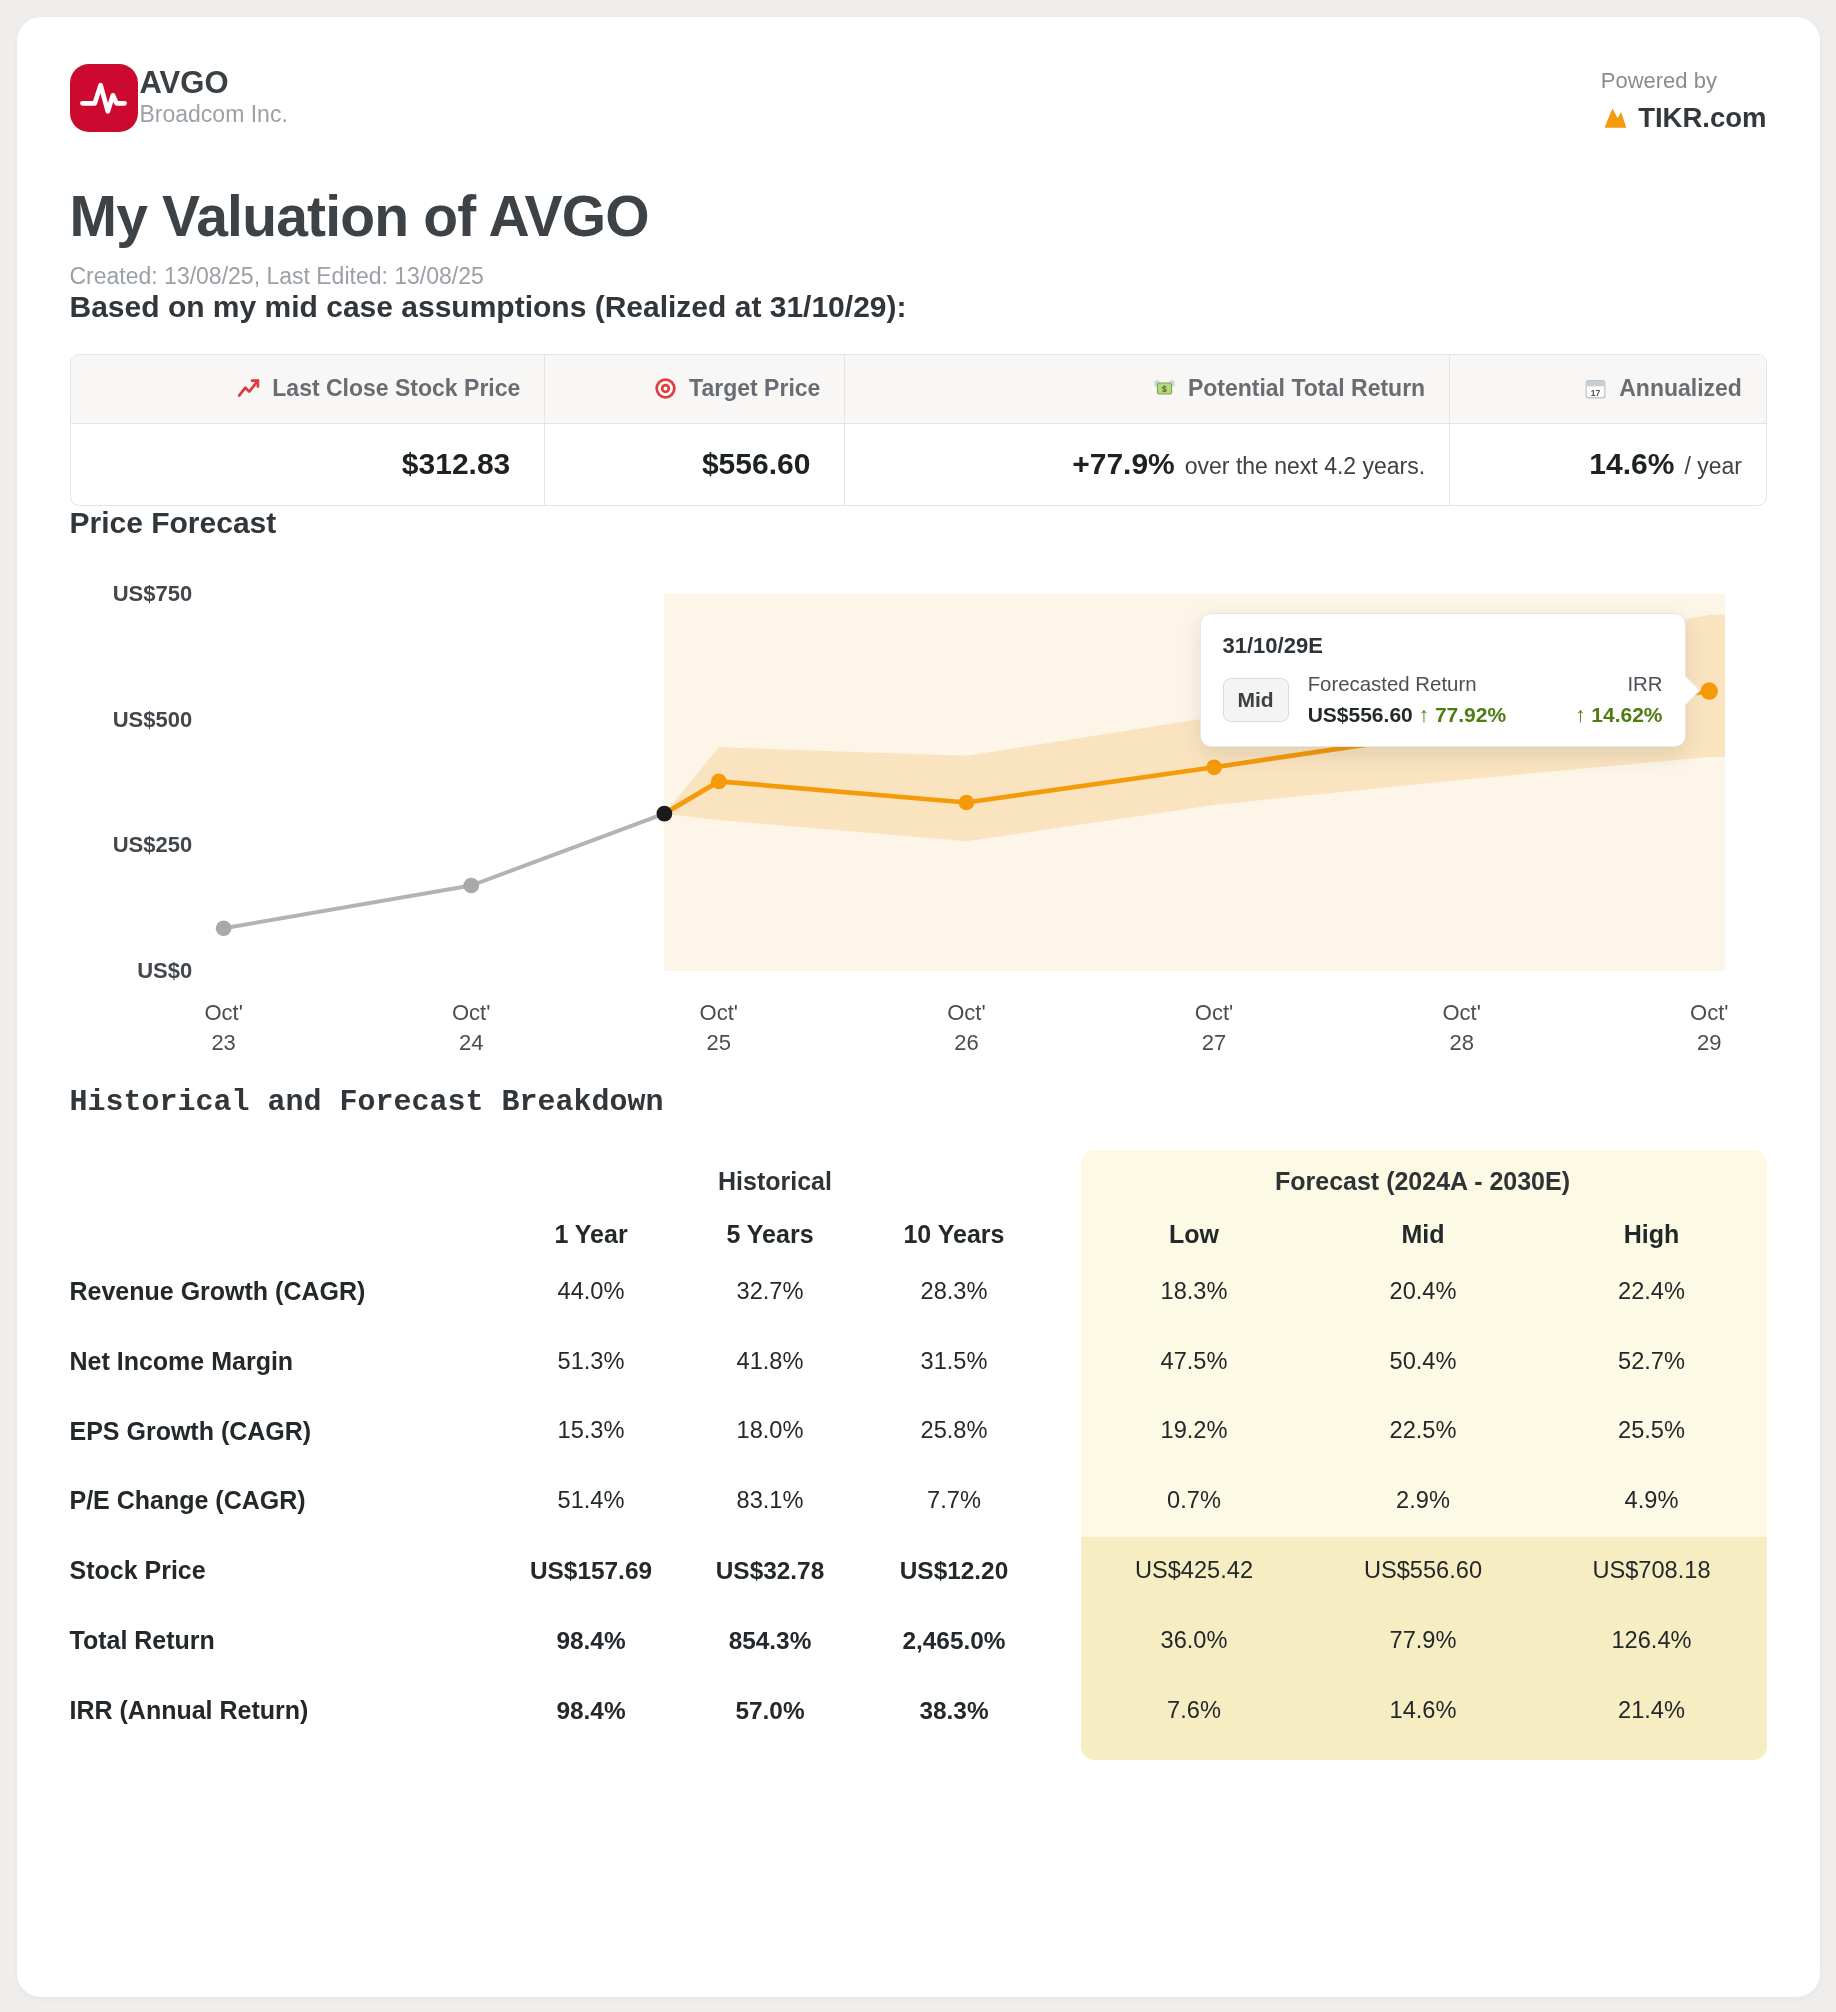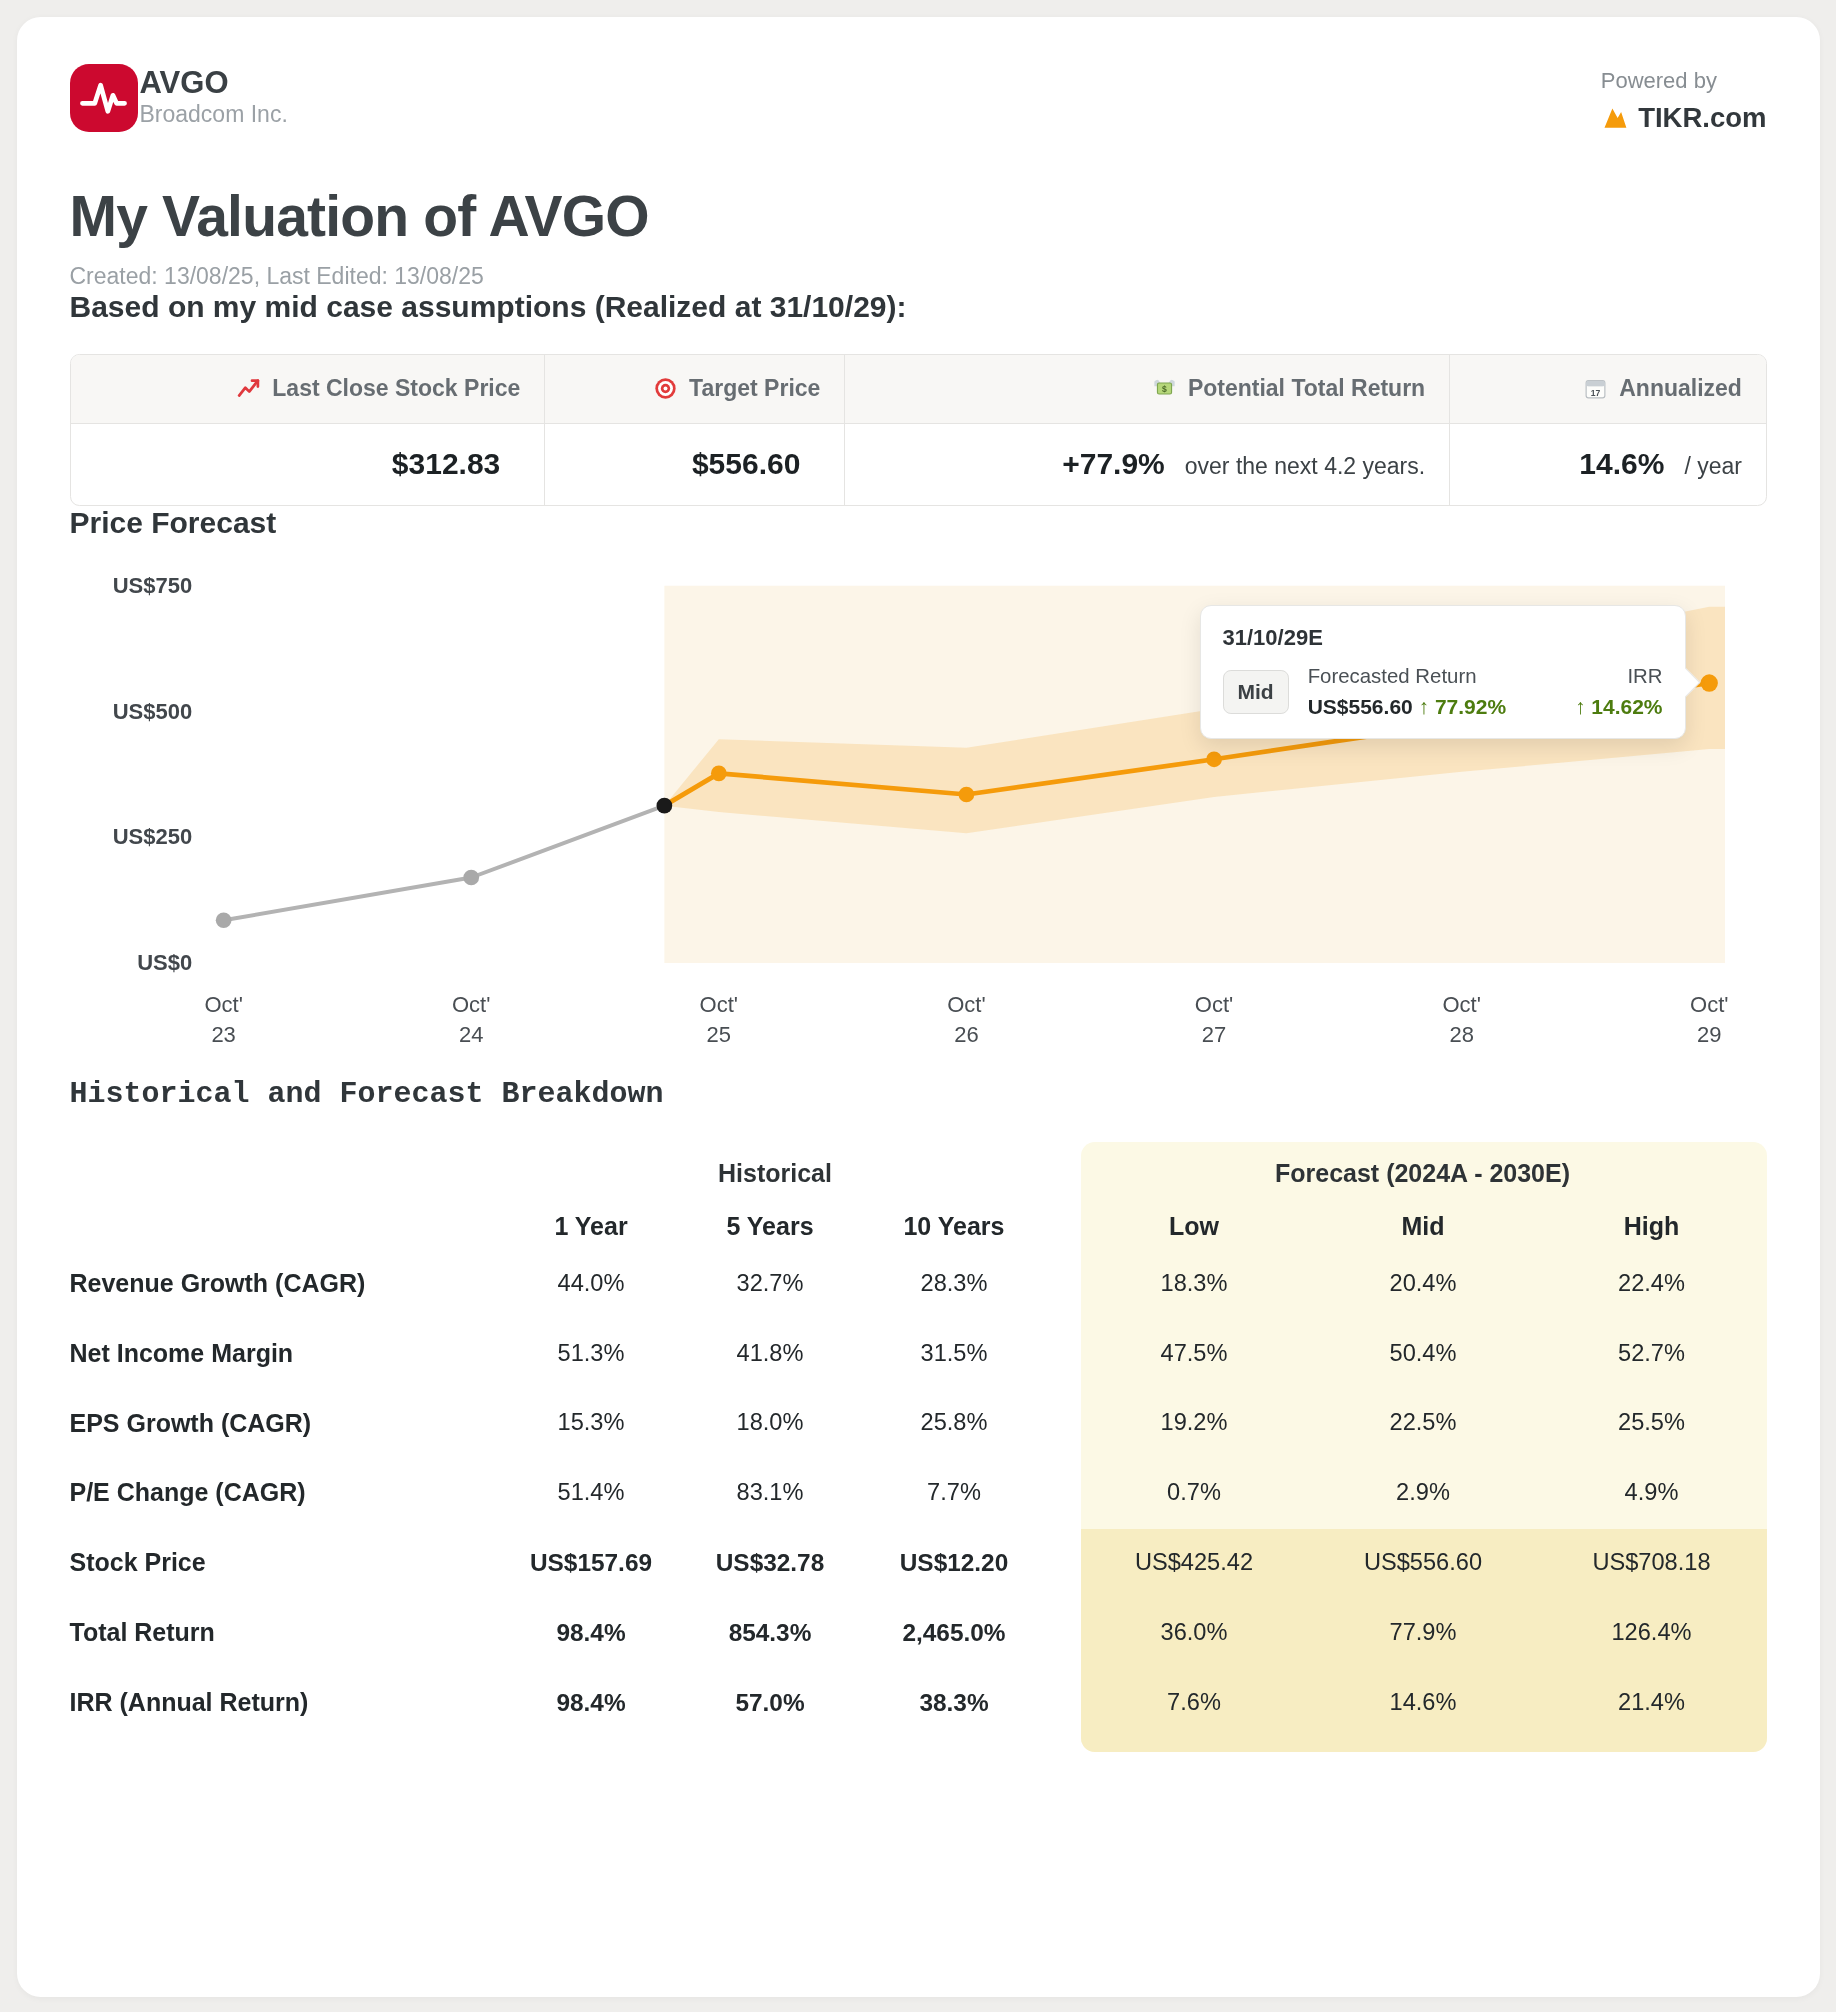--- a/index.html
+++ b/index.html
@@ -30,24 +30,24 @@
 
   
   .summary{display:grid;grid-template-columns:604fr 382fr 770fr 402fr;border:1.6px solid #e5e4e2;border-radius:9.4px;overflow:hidden;margin-top:30px;}
   .s-cell{padding:20.4px 23.6px;display:flex;align-items:center;justify-content:flex-end;}
   .s-head{background:#f8f7f5;border-bottom:1.6px solid #e5e4e2;gap:11px;}
   .s-head .s-label{font-size:23px;font-weight:700;color:#676d72;}
   .s-cell.sep{border-right:1.6px solid #e5e4e2;}
   .s-vals{padding:23.6px 23.6px;align-items:baseline;}
   .s-ico{width:25px;height:25px;flex:0 0 auto;}
   .s-big{font-size:30px;font-weight:700;color:#1c2124;}
-  .s-suffix{font-size:23px;color:#3c4246;margin-left:20px;}
-
-  
-  .chart-wrap{position:relative;margin-top:30px;width:1697px;}
+  .s-suffix{font-size:23px;color:#3c4246;margin-left:10px;}
+
+  
+  .chart-wrap{position:relative;margin-top:38px;width:1697px;}
   #forecast-svg{display:block;width:1697px;height:507px;}
   #forecast-svg text.ytick{font-family:"Liberation Sans",sans-serif;font-size:28px;font-weight:700;fill:#42474c;}
   #forecast-svg text.xtick{font-family:"Liberation Sans",sans-serif;font-size:28px;font-weight:500;fill:#494e53;}
   .tooltip{position:absolute;left:1130px;top:35px;width:486px;background:#fff;border:1.6px solid #e7e7e5;border-radius:11px;box-shadow:0 7.9px 22px rgba(0,0,0,0.10);padding:19px 22px;z-index:5;}
   .tt-date{font-size:22px;font-weight:700;color:#2e3337;}
   .tt-row{display:flex;align-items:center;gap:19px;margin-top:14px;}
   .tt-badge{font-size:21px;font-weight:700;color:#3c4145;background:#f4f4f2;border:1.6px solid #dcdcda;border-radius:7.9px;padding:9.4px 14px;flex:0 0 auto;}
   .tt-col{flex:1 1 auto;}
   .tt-col.right{flex:0 0 auto;text-align:right;}
   .tt-label{font-size:20.4px;font-weight:500;color:#4a5055;}

